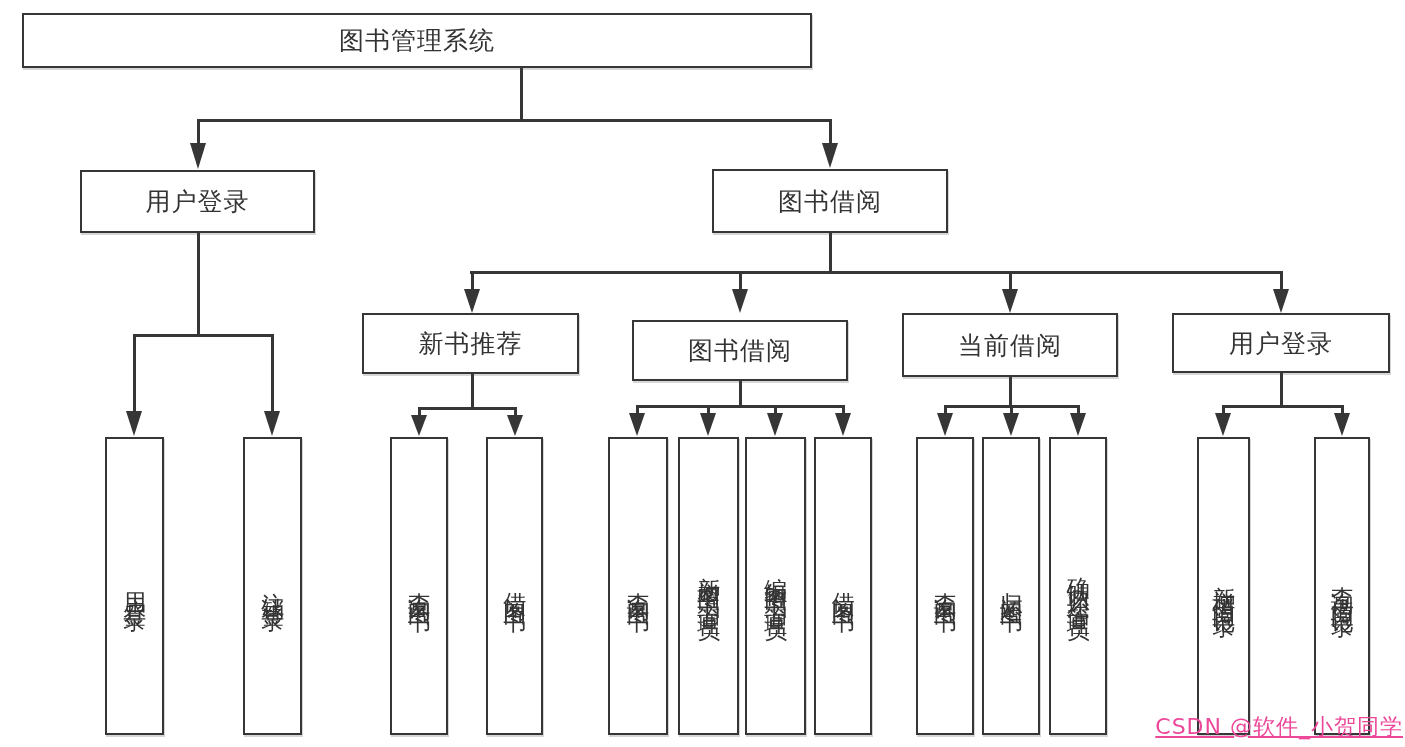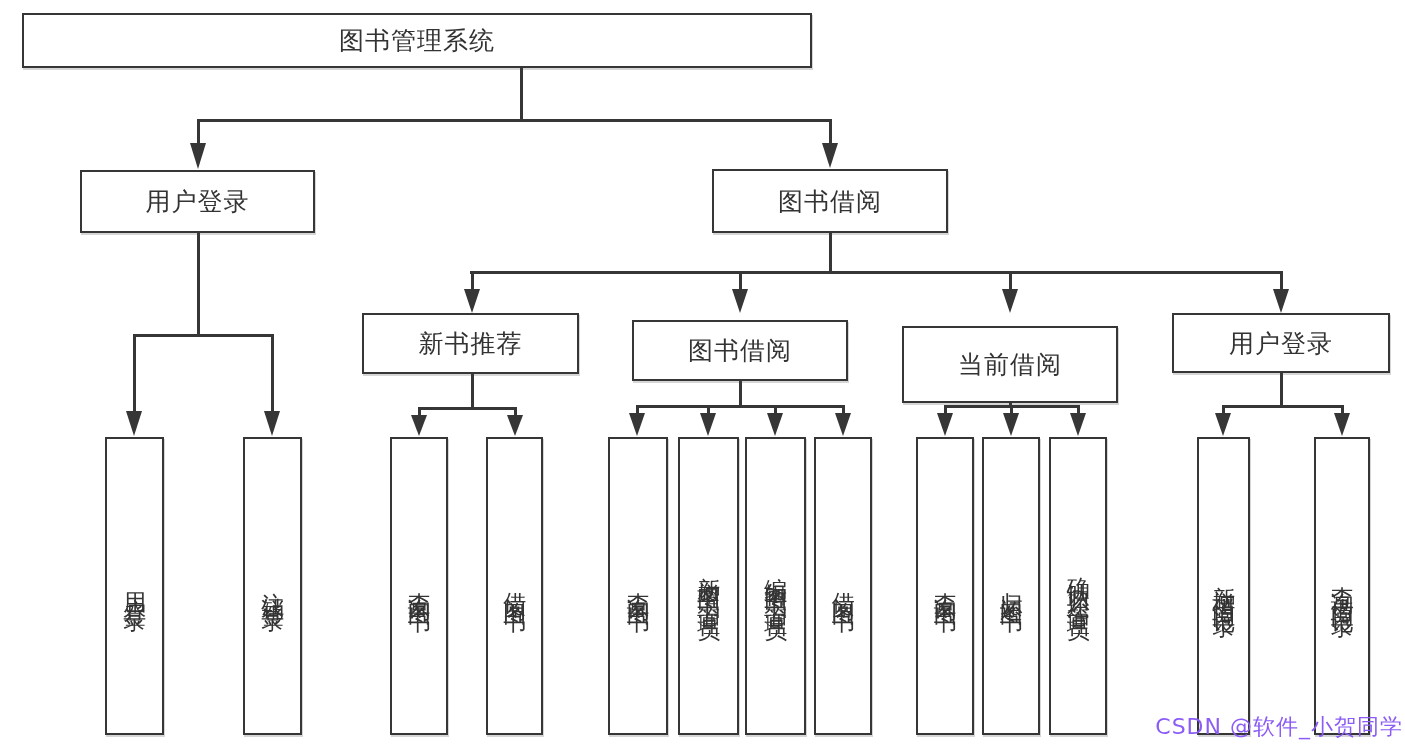--- a/index.html
+++ b/index.html
@@ -42,24 +42,25 @@
     writing-mode: vertical-rl;
     font-size: 23px;
     letter-spacing: 6px;
     line-height: 1.1;
   }
   .watermark {
     position: absolute;
     top: 712px;
     right: 2px;
     font-size: 22px;
-    color: #8b5cf6;
+    color: #ec4899;
     letter-spacing: 1px;
     white-space: nowrap;
     z-index: 5;
+    text-decoration: underline;
   }
   line { stroke: #363636; stroke-width: 3; }
   .hv { shape-rendering: crispEdges; }
   polygon { fill: #363636; }
 </style>
 </head>
 <body>
 
 <div class="canvas">
 
@@ -125,21 +126,21 @@
     <polygon points="1334,413 1350,413 1342,436"></polygon>
   </svg>
 
   <div class="node hnode" style="left:22px; top:13px; width:790px; height:55px;">图书管理系统</div>
 
   <div class="node hnode" style="left:80px; top:170px; width:235px; height:63px;">用户登录</div>
   <div class="node hnode" style="left:712px; top:169px; width:236px; height:64px;">图书借阅</div>
 
   <div class="node hnode" style="left:362px; top:313px; width:217px; height:61px;">新书推荐</div>
   <div class="node hnode" style="left:632px; top:320px; width:216px; height:61px;">图书借阅</div>
-  <div class="node hnode" style="left:902px; top:326px; width:216px; height:77px;">当前借阅</div>
+  <div class="node hnode" style="left:902px; top:313px; width:216px; height:64px;">当前借阅</div>
   <div class="node hnode" style="left:1172px; top:313px; width:218px; height:60px;">用户登录</div>
 
   <div class="node vnode" style="left:105px; top:437px; width:59px; height:298px;">用户登录</div>
   <div class="node vnode" style="left:243px; top:437px; width:59px; height:298px;">注销登录</div>
 
   <div class="node vnode" style="left:390px; top:437px; width:58px; height:298px;">查询图书</div>
   <div class="node vnode" style="left:486px; top:437px; width:57px; height:298px;">借阅图书</div>
 
   <div class="node vnode" style="left:608px; top:437px; width:60px; height:298px;">查询图书</div>
   <div class="node vnode" style="left:678px; top:437px; width:61px; height:298px;">新增图书（管理员）</div>

